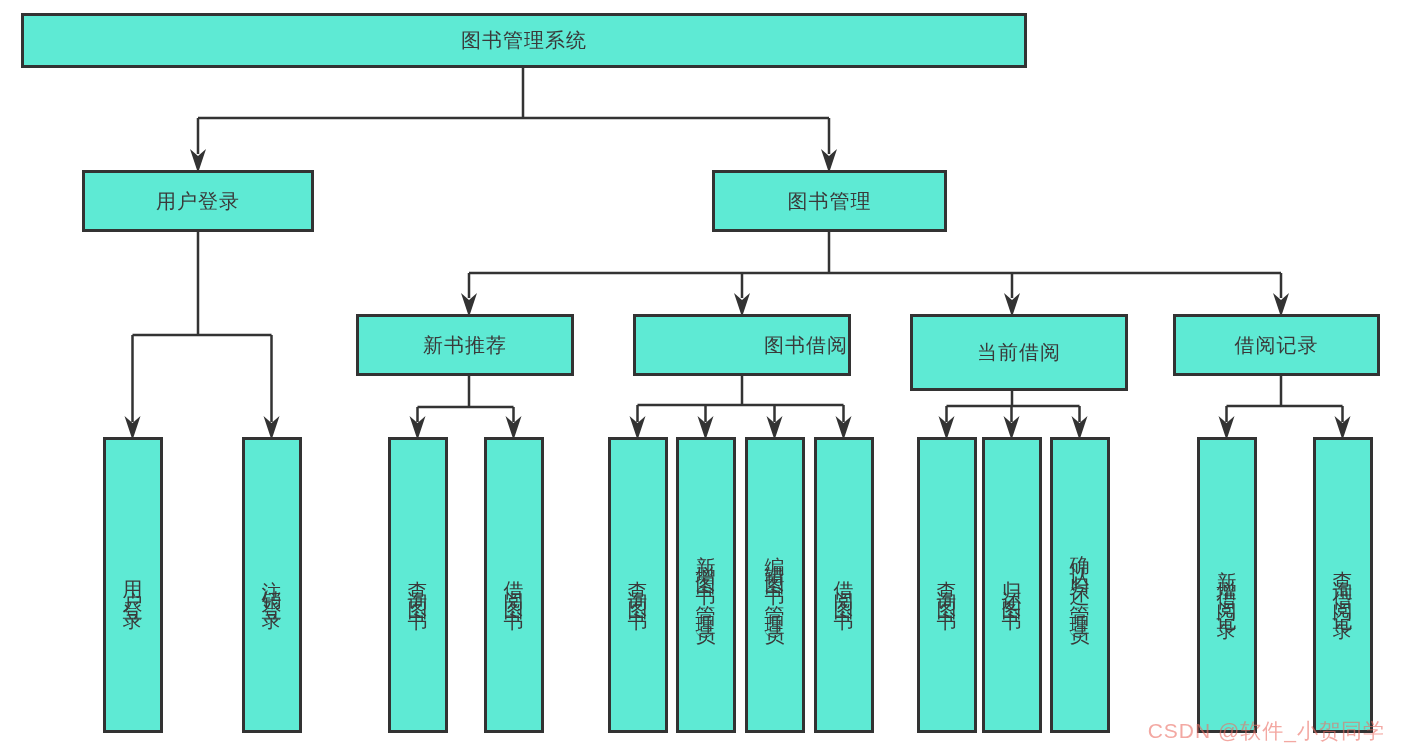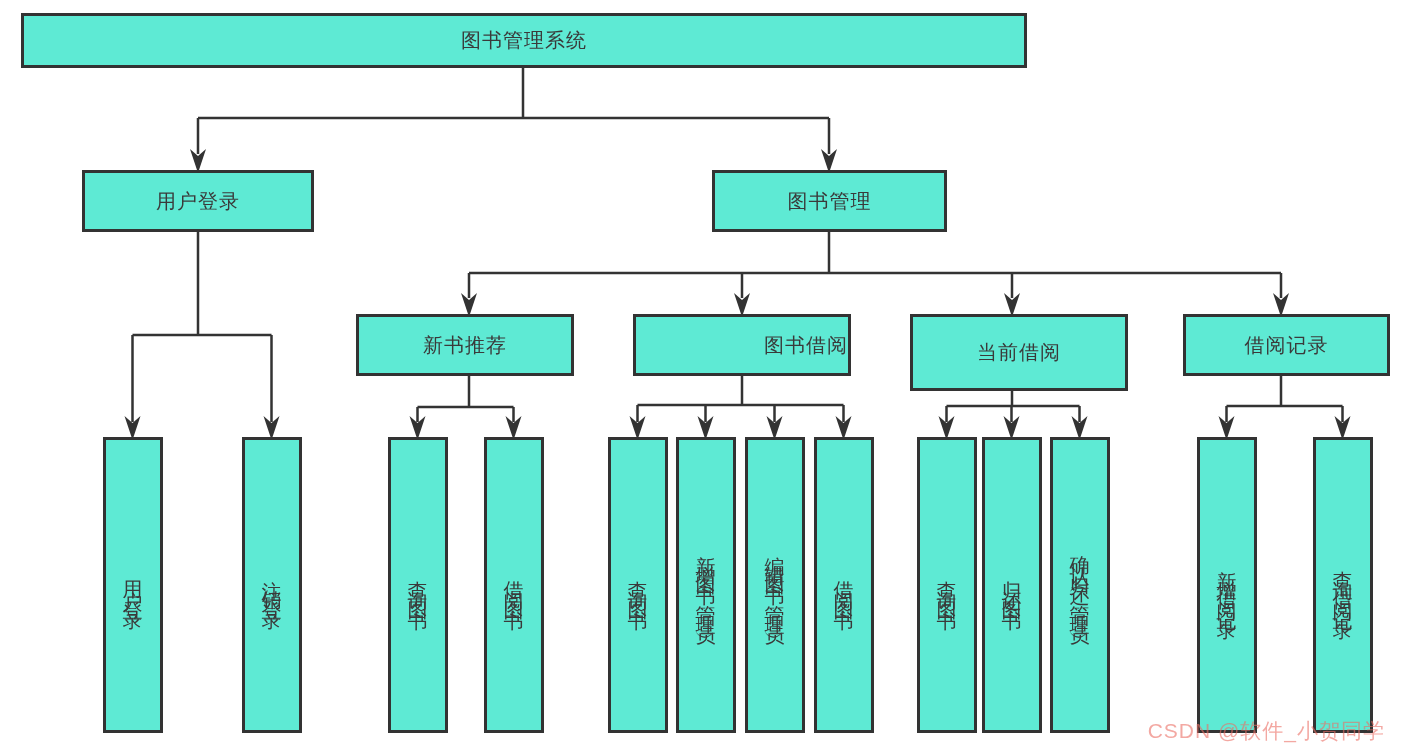--- a/index.html
+++ b/index.html
@@ -46,21 +46,21 @@
     line-height: 1;
     white-space: nowrap;
   }
   
   .n-root { left: 21px;  top: 13px;  width: 1006px; height: 55px; }
   .n-l2a  { left: 82px;  top: 170px; width: 232px;  height: 62px; }
   .n-l2b  { left: 712px; top: 170px; width: 235px;  height: 62px; text-align: center; }
   .n-l3a  { left: 356px; top: 314px; width: 218px;  height: 62px; }
   .n-l3b  { left: 633px; top: 314px; width: 218px;  height: 62px; justify-content: flex-end; }
   .n-l3c  { left: 903px; top: 314px; width: 218px;  height: 77px; margin-left: 7px; }
-  .n-l3d  { left: 1173px;top: 314px; width: 207px;  height: 62px; margin-left: 10px; }
+  .n-l3d  { left: 1173px;top: 314px; width: 207px;  height: 62px; }
   .leaf   { top: 437px; width: 60px; height: 296px; }
   .n-a1 { left: 103px; }  .n-a2 { left: 242px; }
   .n-b1 { left: 388px; }  .n-b2 { left: 484px; }
   .n-c1 { left: 608px; }  .n-c2 { left: 676px; }  .n-c3 { left: 745px; }  .n-c4 { left: 814px; }
   .n-d1 { left: 917px; }  .n-d2 { left: 982px; }  .n-d3 { left: 1050px; }
   .n-e1 { left: 1197px; } .n-e2 { left: 1313px; }
   .watermark {
     position: absolute;
     right: 20px;
     bottom: 2px;

